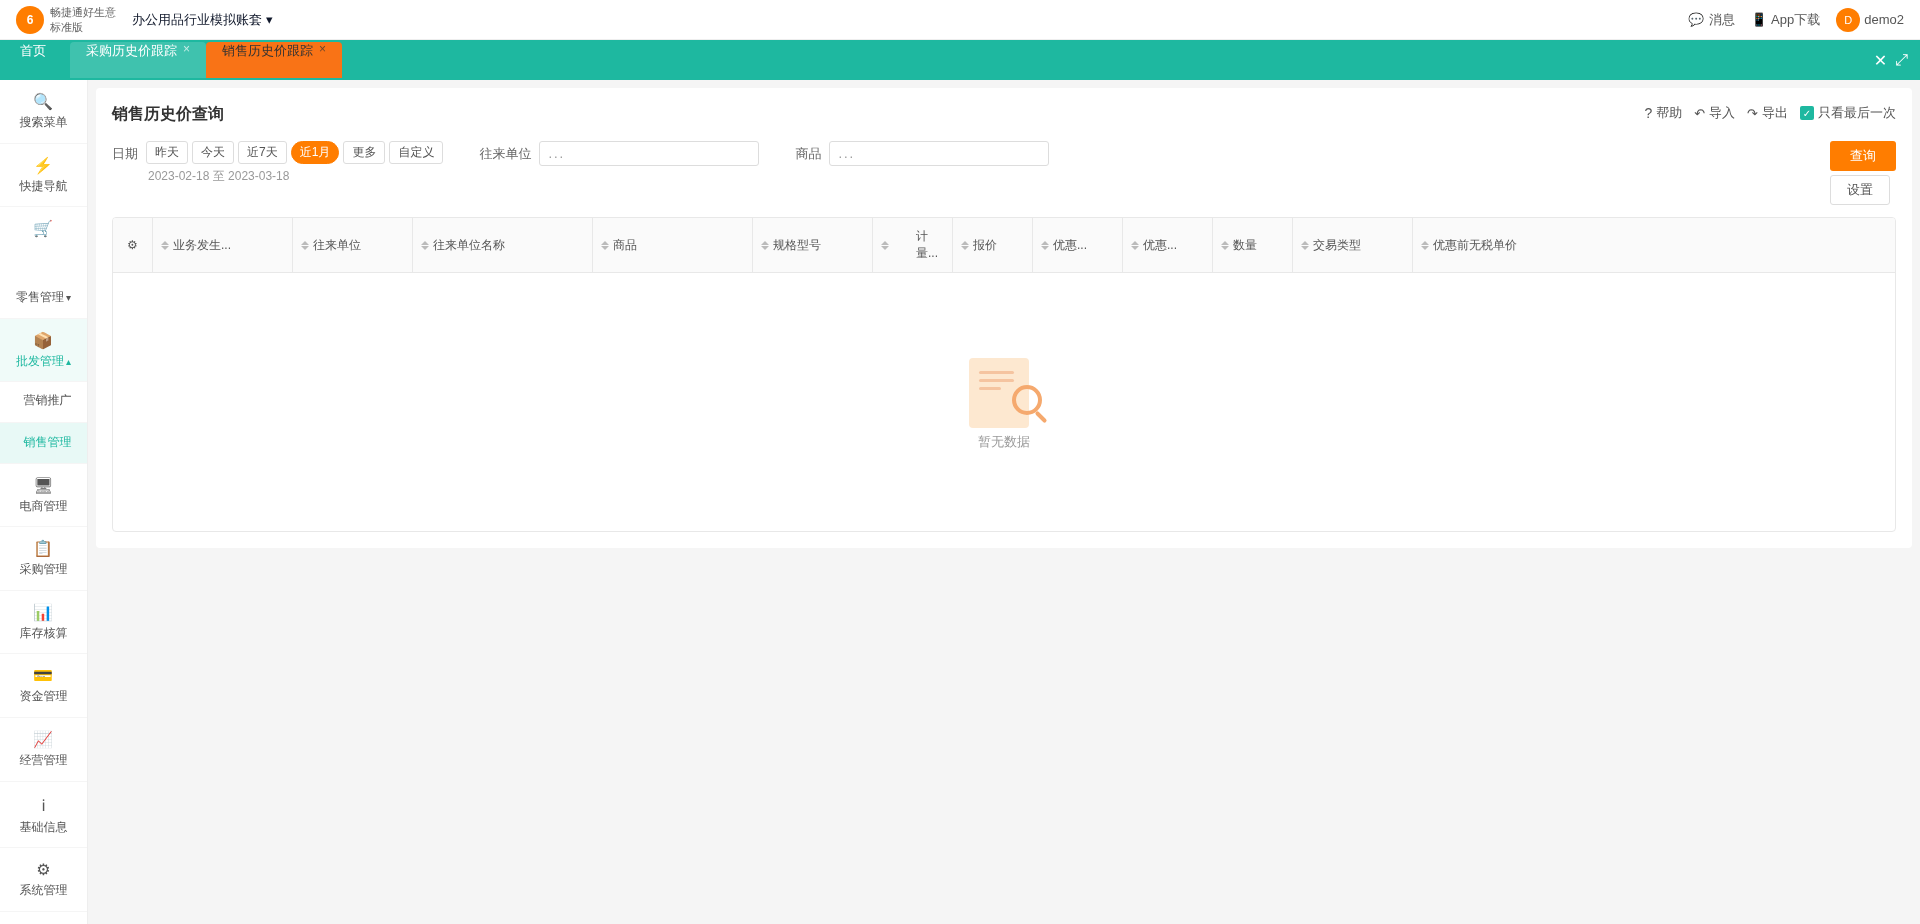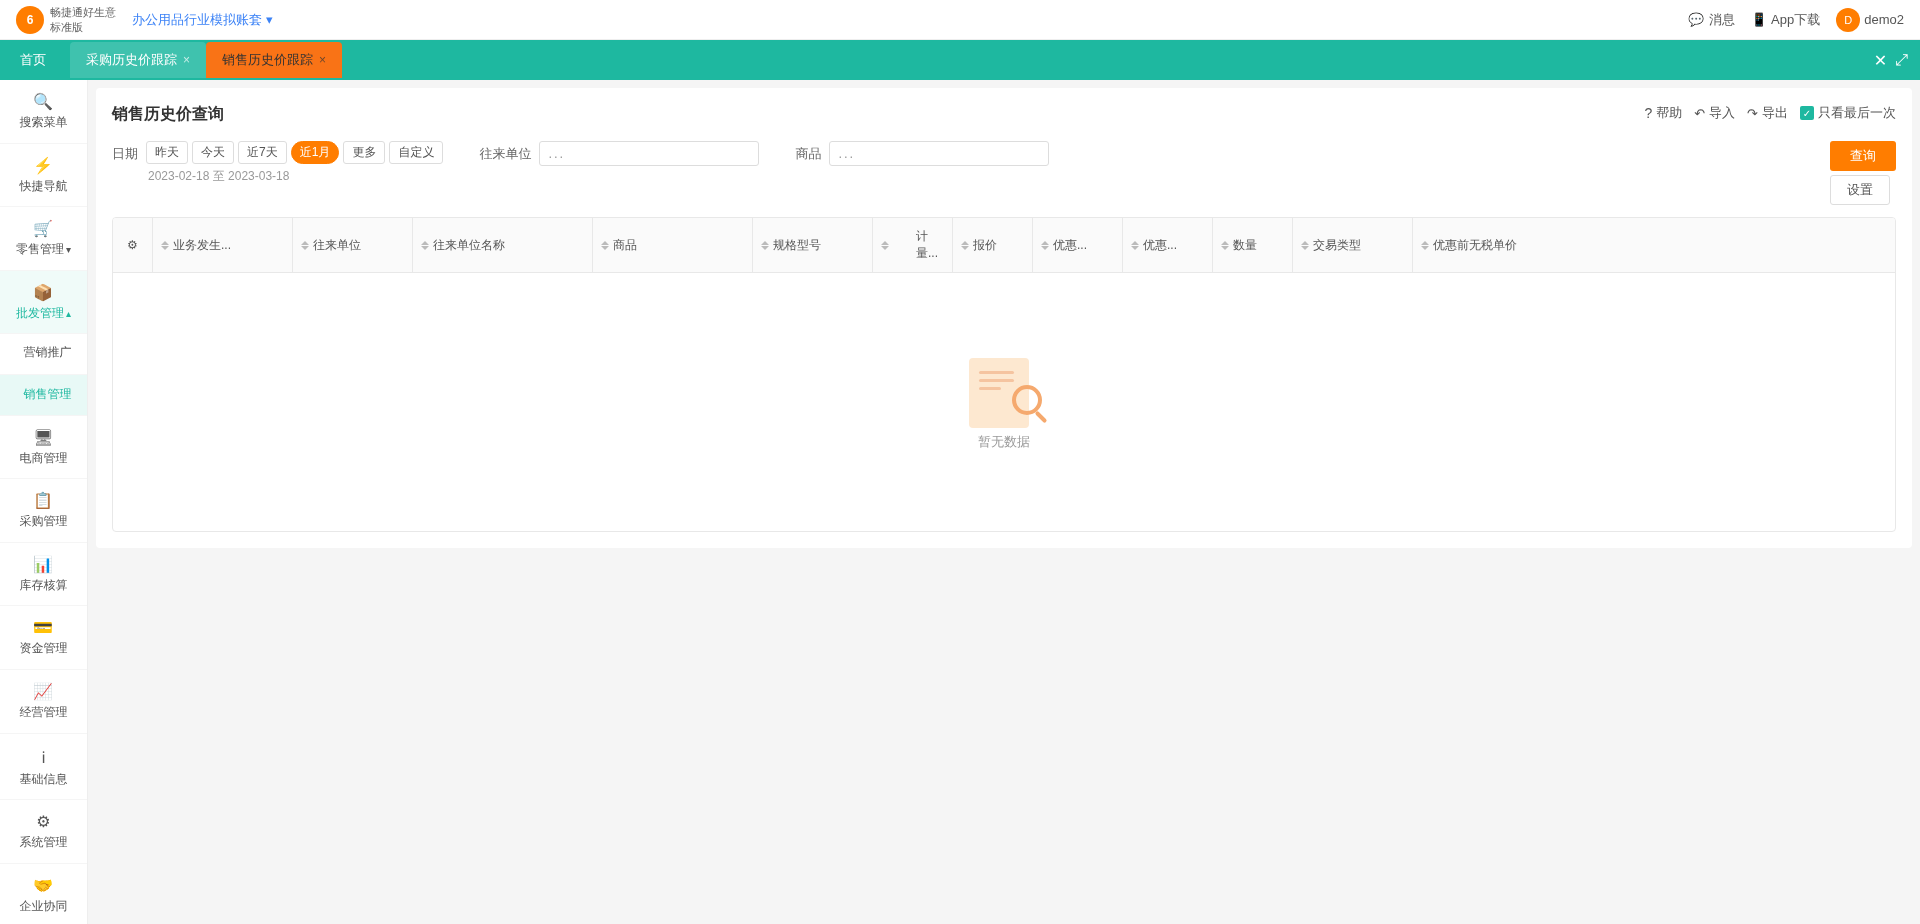--- a/index.html
+++ b/index.html
@@ -4,28 +4,28 @@
   <style>
     * { margin: 0; padding: 0; box-sizing: border-box; }
     body { font-family: 'Microsoft YaHei', Arial, sans-serif; font-size: 13px; background: #f5f5f5; color: #333; width: 1920px; height: 924px; overflow: hidden; display: flex; flex-direction: column; }
 
     
     .top-bar { height: 40px; background: #fff; display: flex; align-items: center; padding: 0 16px; border-bottom: 1px solid #eee; justify-content: space-between; z-index: 100; }
     .top-bar-left { display: flex; align-items: center; gap: 8px; }
     .logo { display: flex; align-items: center; gap: 6px; }
     .logo-icon { width: 28px; height: 28px; background: #ff7d00; border-radius: 50%; display: flex; align-items: center; justify-content: center; color: white; font-size: 12px; font-weight: bold; }
     .logo-text { font-size: 11px; color: #666; line-height: 1.3; }
-    .top-bar-selector { display: flex; align-items: center; gap: 4px; color: #3b82f6; font-size: 13px; cursor: pointer; padding: 0 8px; }
+    .top-bar-selector { display: flex; align-items: center; gap: 4px; color: #0f172a; font-size: 13px; cursor: pointer; padding: 0 8px; }
     .top-bar-right { display: flex; align-items: center; gap: 16px; color: #555; font-size: 13px; }
     .top-bar-right-item { display: flex; align-items: center; gap: 4px; cursor: pointer; }
     .avatar { width: 24px; height: 24px; border-radius: 50%; background: #ff7d00; display: flex; align-items: center; justify-content: center; color: white; font-size: 11px; }
 
     
     .tab-bar { height: 40px; background: #1eb8a0; display: flex; align-items: center; padding: 0 0; position: relative; }
-    .tab { height: 36px; display: flex; align-items: center; padding: 0 16px; cursor: pointer; color: white; font-size: 13px; gap: 6px; position: relative; }
+    .tab { height: 36px; display: flex; padding: 0 16px; cursor: pointer; color: white; font-size: 13px; gap: 6px; position: relative; }
     .tab.home { background: transparent; color: white; padding: 0 20px; }
     .tab.active { background: #f97316; color: #333; border-radius: 4px 4px 0 0; }
     .tab.inactive { background: rgba(255,255,255,0.15); color: white; border-radius: 4px 4px 0 0; margin-left: 4px; }
     .tab-close { cursor: pointer; opacity: 0.7; font-size: 12px; }
     .tab-bar-right { margin-left: auto; display: flex; align-items: center; gap: 8px; padding-right: 12px; color: white; font-size: 16px; cursor: pointer; }
 
     
     .main-layout { display: flex; flex: 1; overflow: hidden; }
 
     
@@ -154,21 +154,21 @@
     <div class="sidebar-item">
       <div class="sidebar-item-icon">🔍</div>
       <div class="sidebar-item-label">搜索菜单</div>
     </div>
     <div class="sidebar-item">
       <div class="sidebar-item-icon">⚡</div>
       <div class="sidebar-item-label">快捷导航</div>
     </div>
     <div class="sidebar-item">
       <div class="sidebar-item-icon">🛒</div>
-      <div style="display:flex;align-items:center;gap:2px;">
+      <div style="display:flex;align-items:center;gap:2px;margin-top:48px;">
         <div class="sidebar-item-label">零售管理</div>
         <span style="font-size:10px;">▾</span>
       </div>
     </div>
     <div class="sidebar-item" style="background:#f0fbf9;">
       <div class="sidebar-item-icon">📦</div>
       <div style="display:flex;align-items:center;gap:2px;">
         <div class="sidebar-item-label" style="color:#1eb8a0;">批发管理</div>
         <span style="font-size:10px;color:#1eb8a0;">▴</span>
       </div>

